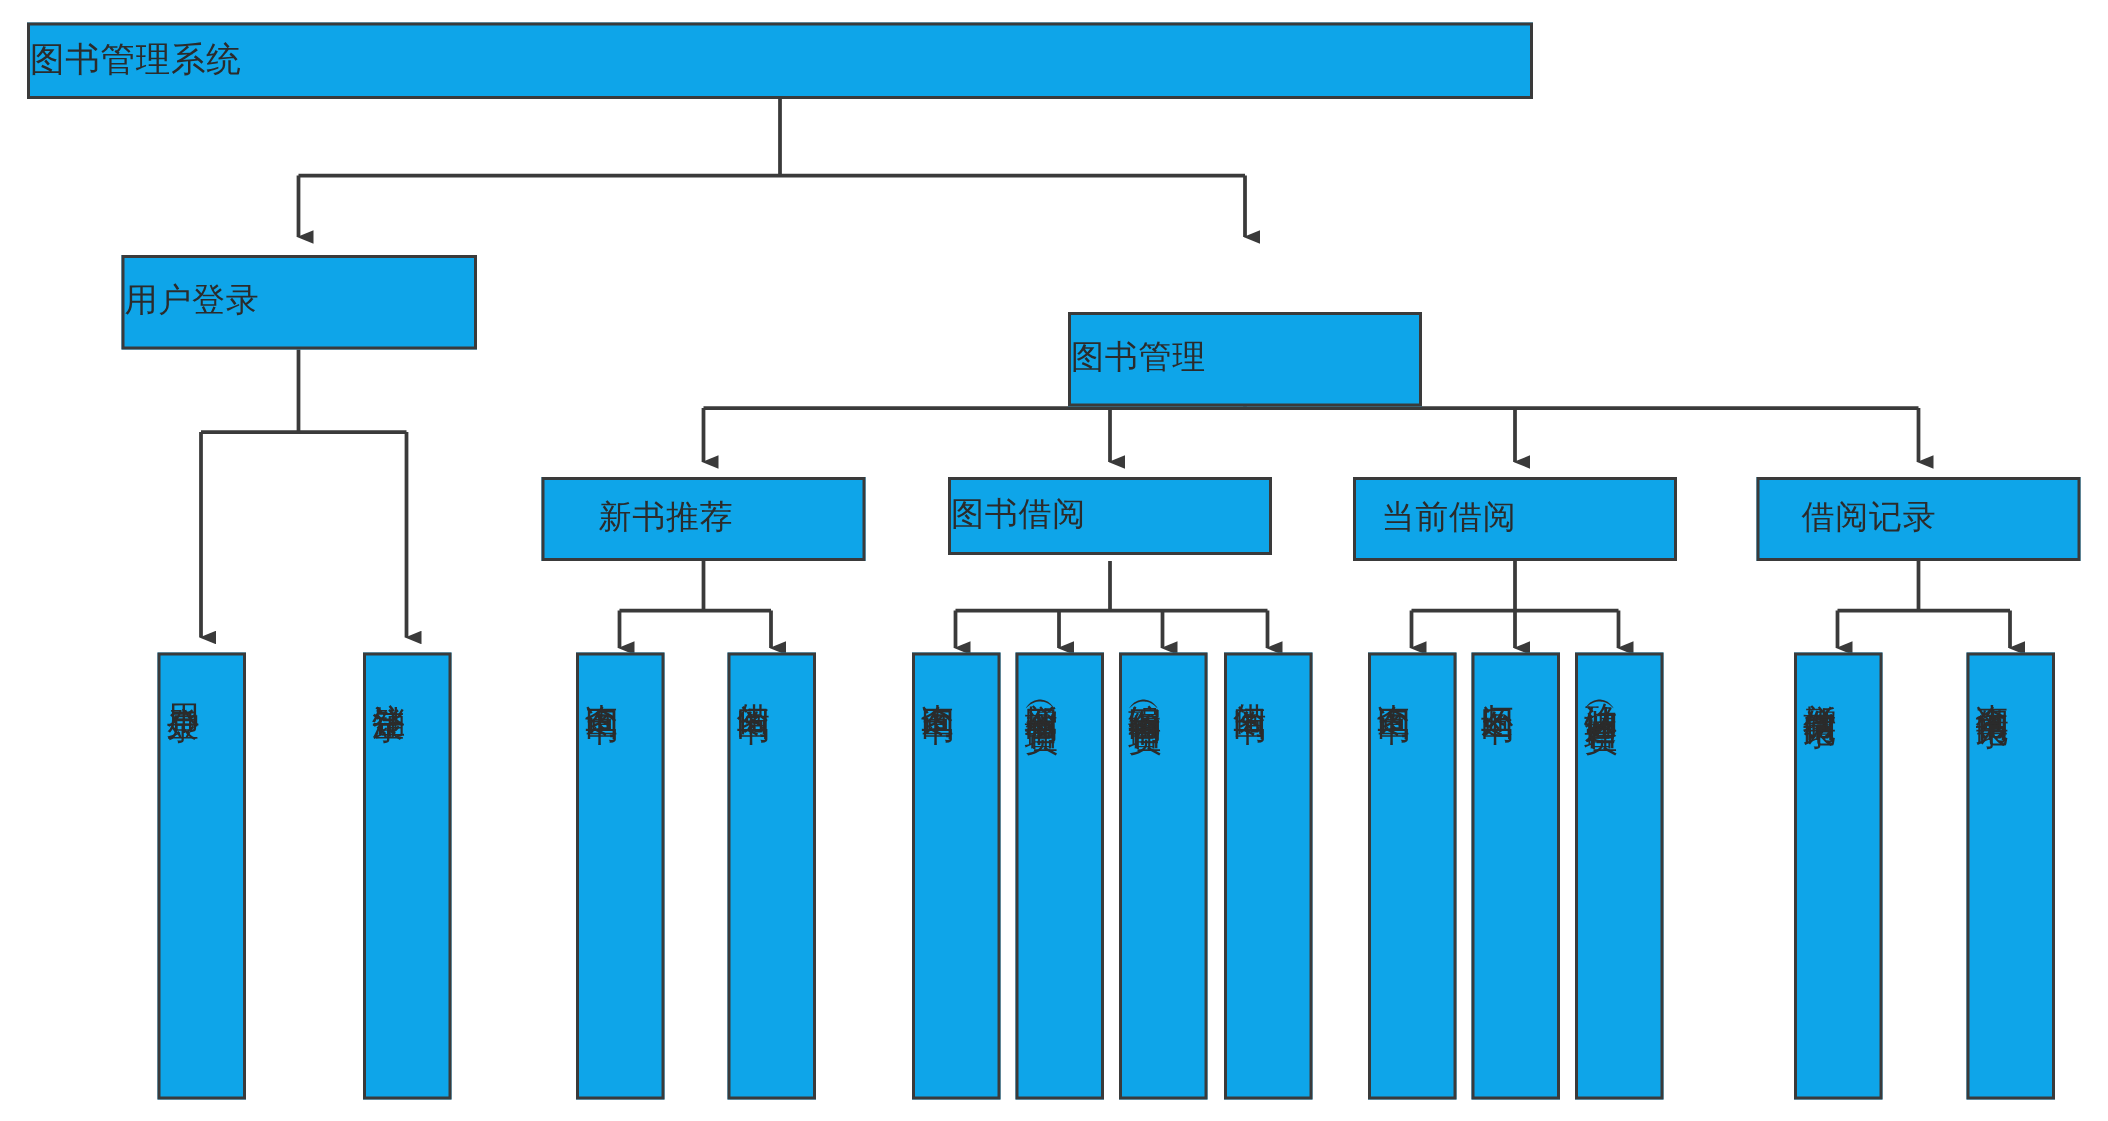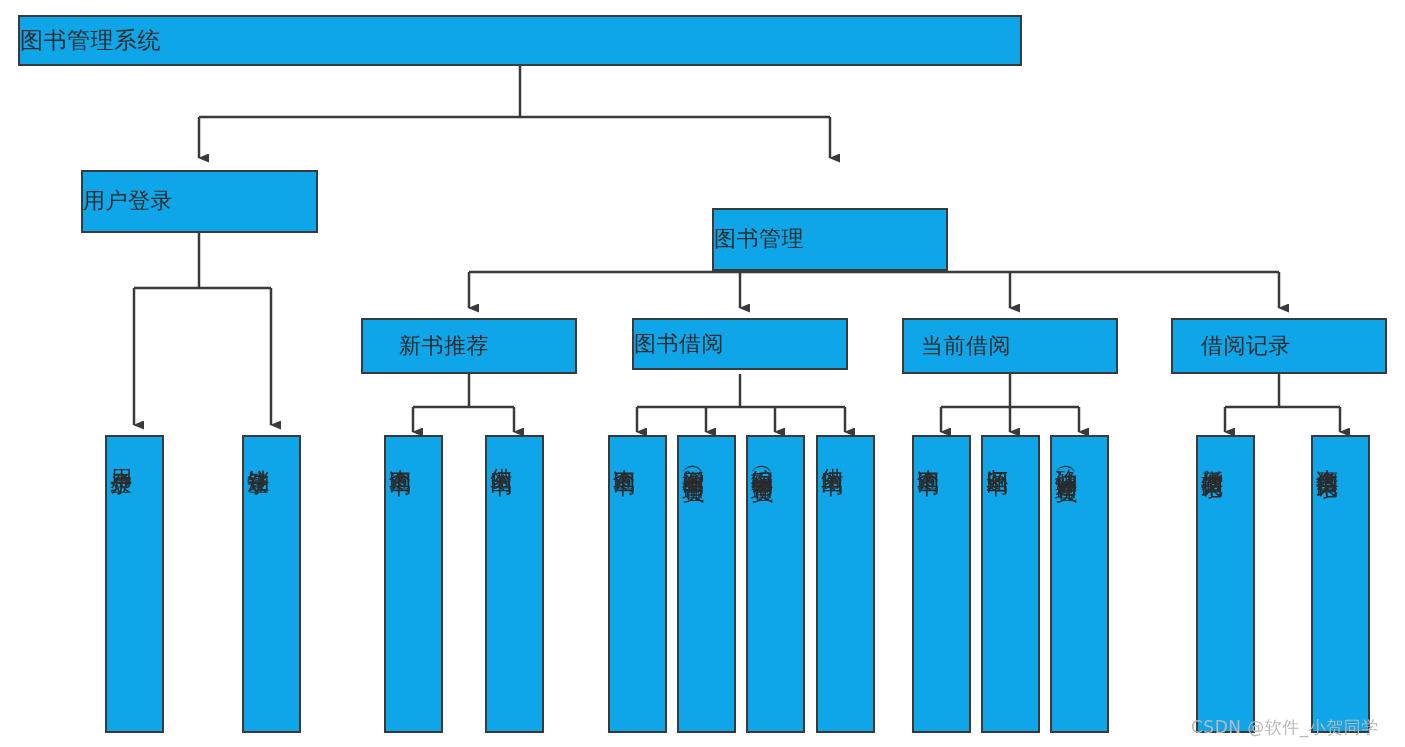--- a/index.html
+++ b/index.html
@@ -180,17 +180,14 @@
     <span class="vtext">确认归还（管理员）</span>
   </div>
 
   <div class="node v" style="left:1196px; top:435px; width:59px; height:298px;">
     <span class="vtext">新增借阅记录</span>
   </div>
   <div class="node v" style="left:1311px; top:435px; width:59px; height:298px;">
     <span class="vtext">查询借阅记录</span>
   </div>
 
-  <div class="watermark" style="left:1191px; top:716px;">
-    <span>CSDN @软件_小贺同学</span>
-  </div>
 
 </div>
 
 </body></html>

